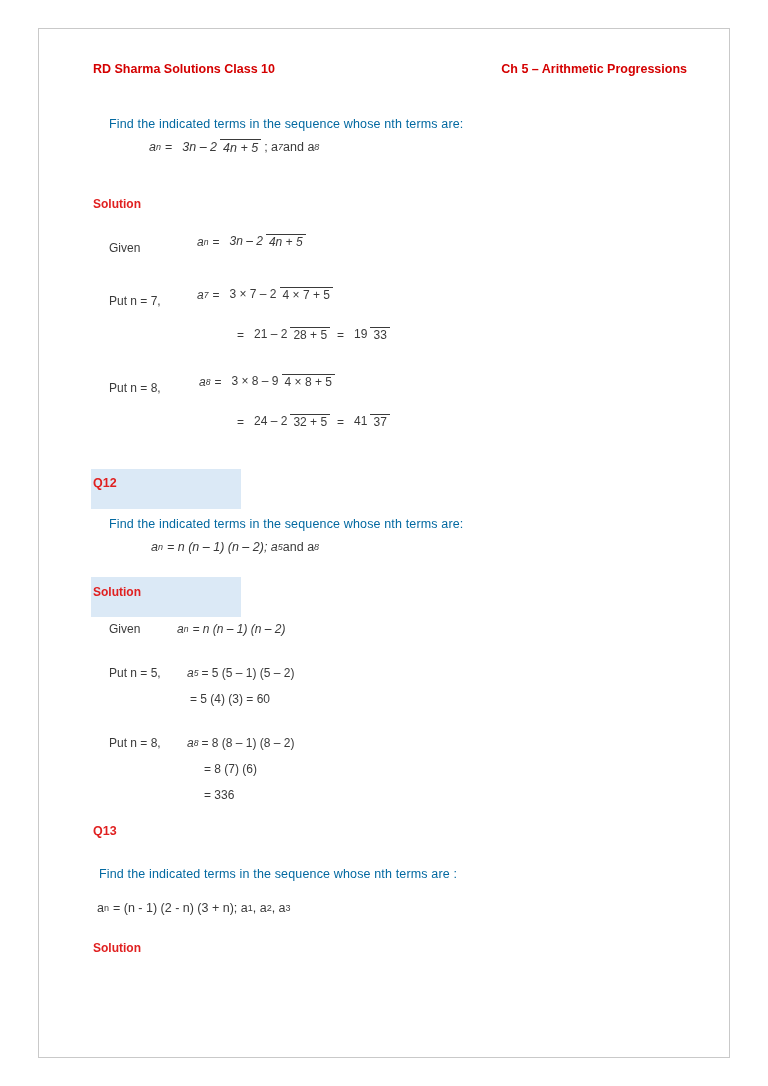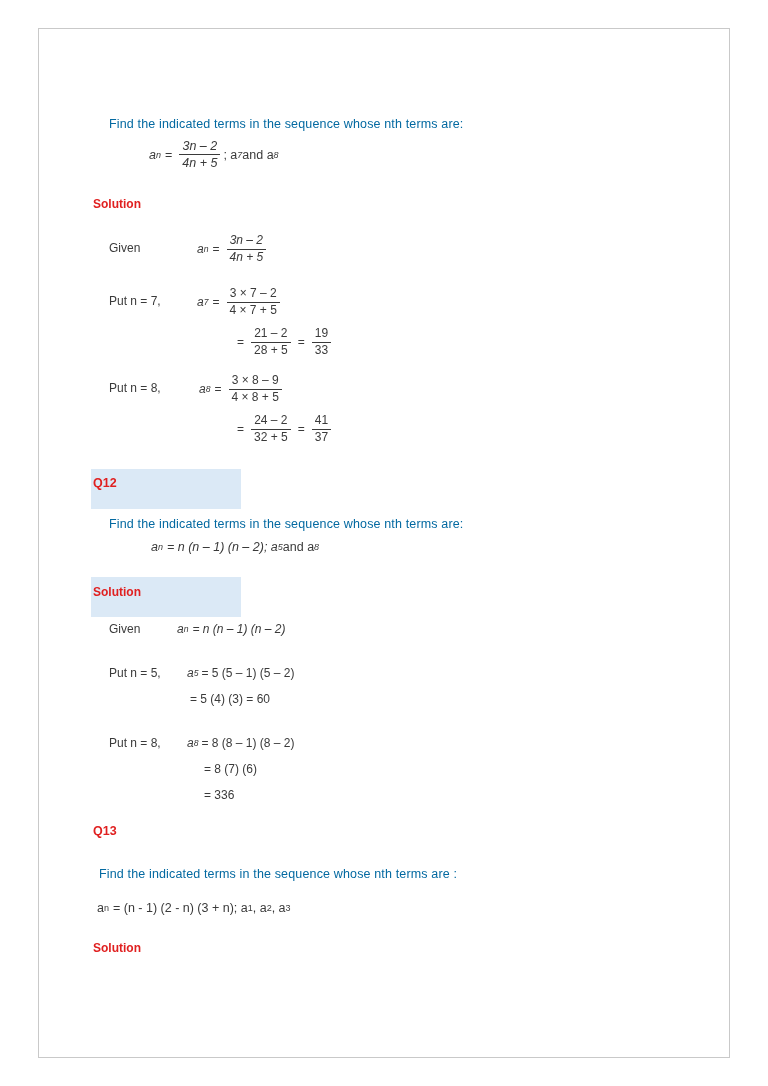--- a/index.html
+++ b/index.html
@@ -124,21 +124,20 @@
     white-space: nowrap;
     display: flex;
     align-items: center;
   }
   .ital { font-style: italic; }
   .sub { font-size: 0.72em; vertical-align: -0.25em; }
 
   
   .frac {
     display: inline-flex;
-    flex-direction: column;
     align-items: center;
     vertical-align: middle;
     margin: 0 3px;
     line-height: 1.15;
   }
   .frac .num { padding: 0 3px 1px 3px; }
   .frac .den { padding: 1px 3px 0 3px; border-top: 1px solid #3a3a3a; }
 
   .footer {
     position: absolute;
@@ -149,20 +148,24 @@
     font-weight: bold;
     color: #1a1a1a;
   }
 </style>
 </head>
 <body>
 
 <div class="page">
   <div class="inner">
 
+    <div class="header">
+      <div class="left">RD Sharma Solutions Class 10</div>
+      <div class="right">Ch 5 – Arithmetic Progressions</div>
+    </div>
 
 
     <div class="content">
 
       <div class="qtext" style="left:70px; top:88px;">Find the indicated terms in the sequence whose nth terms are:</div>
 
       <div class="mline" style="left:110px; top:110px; font-size:12.5px;">
         <span class="ital">a</span>
           <span class="sub ital">n</span>
         <span style="margin:0 4px;">=</span>

